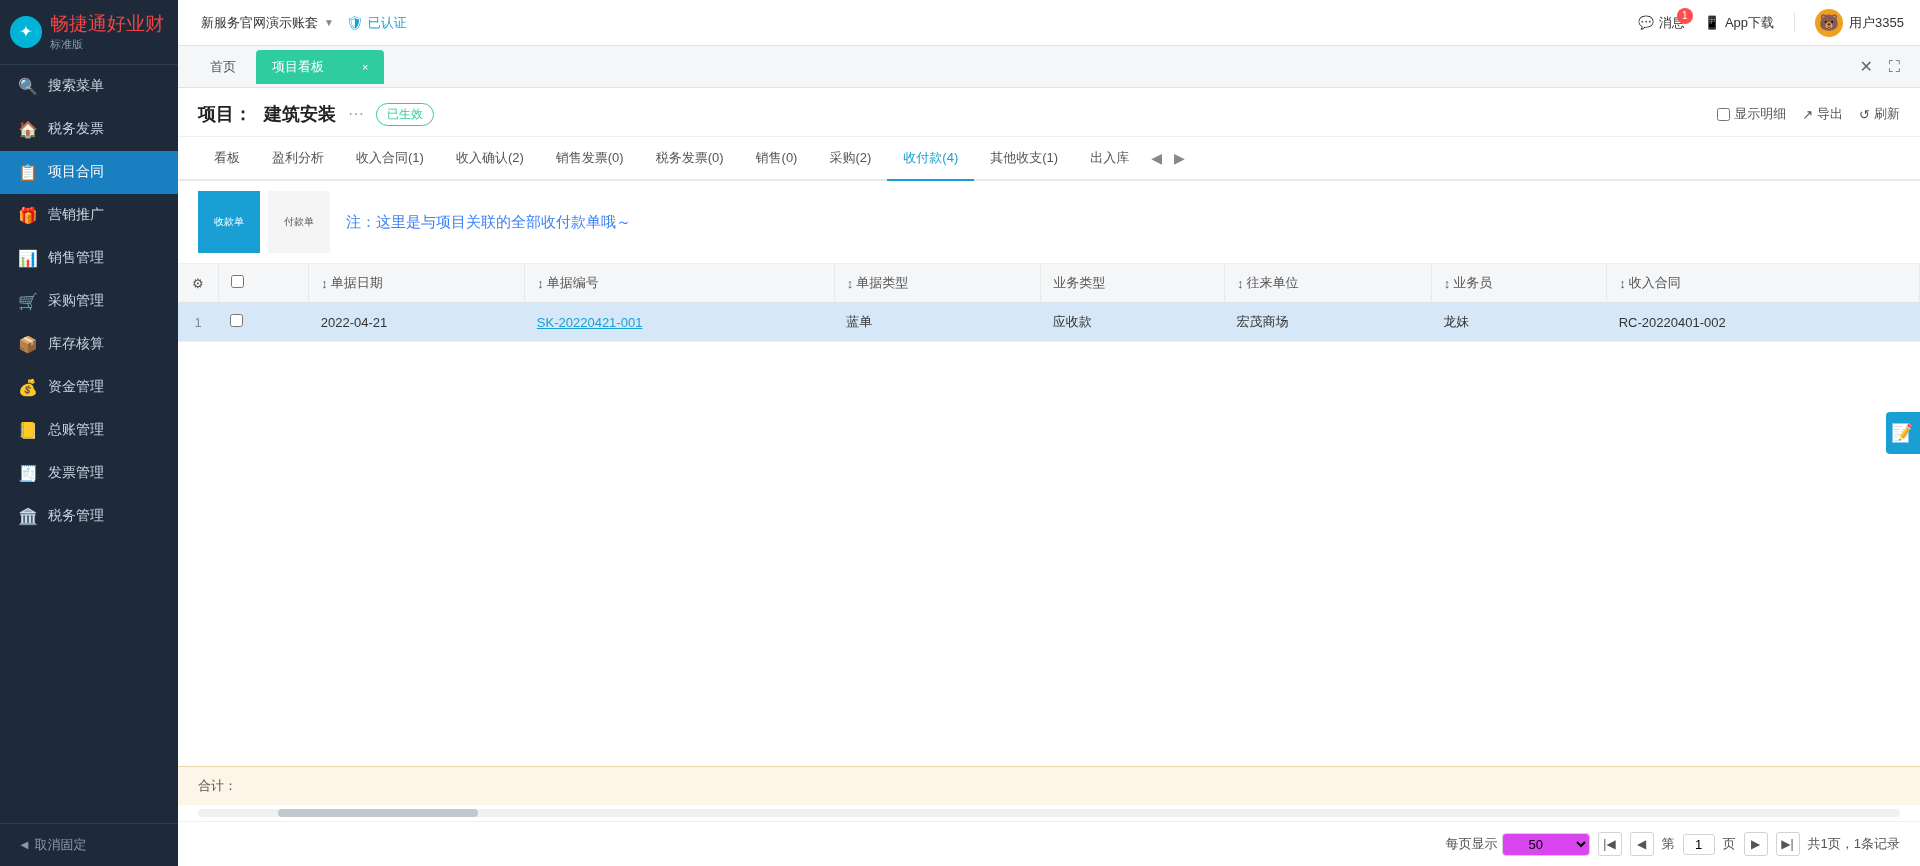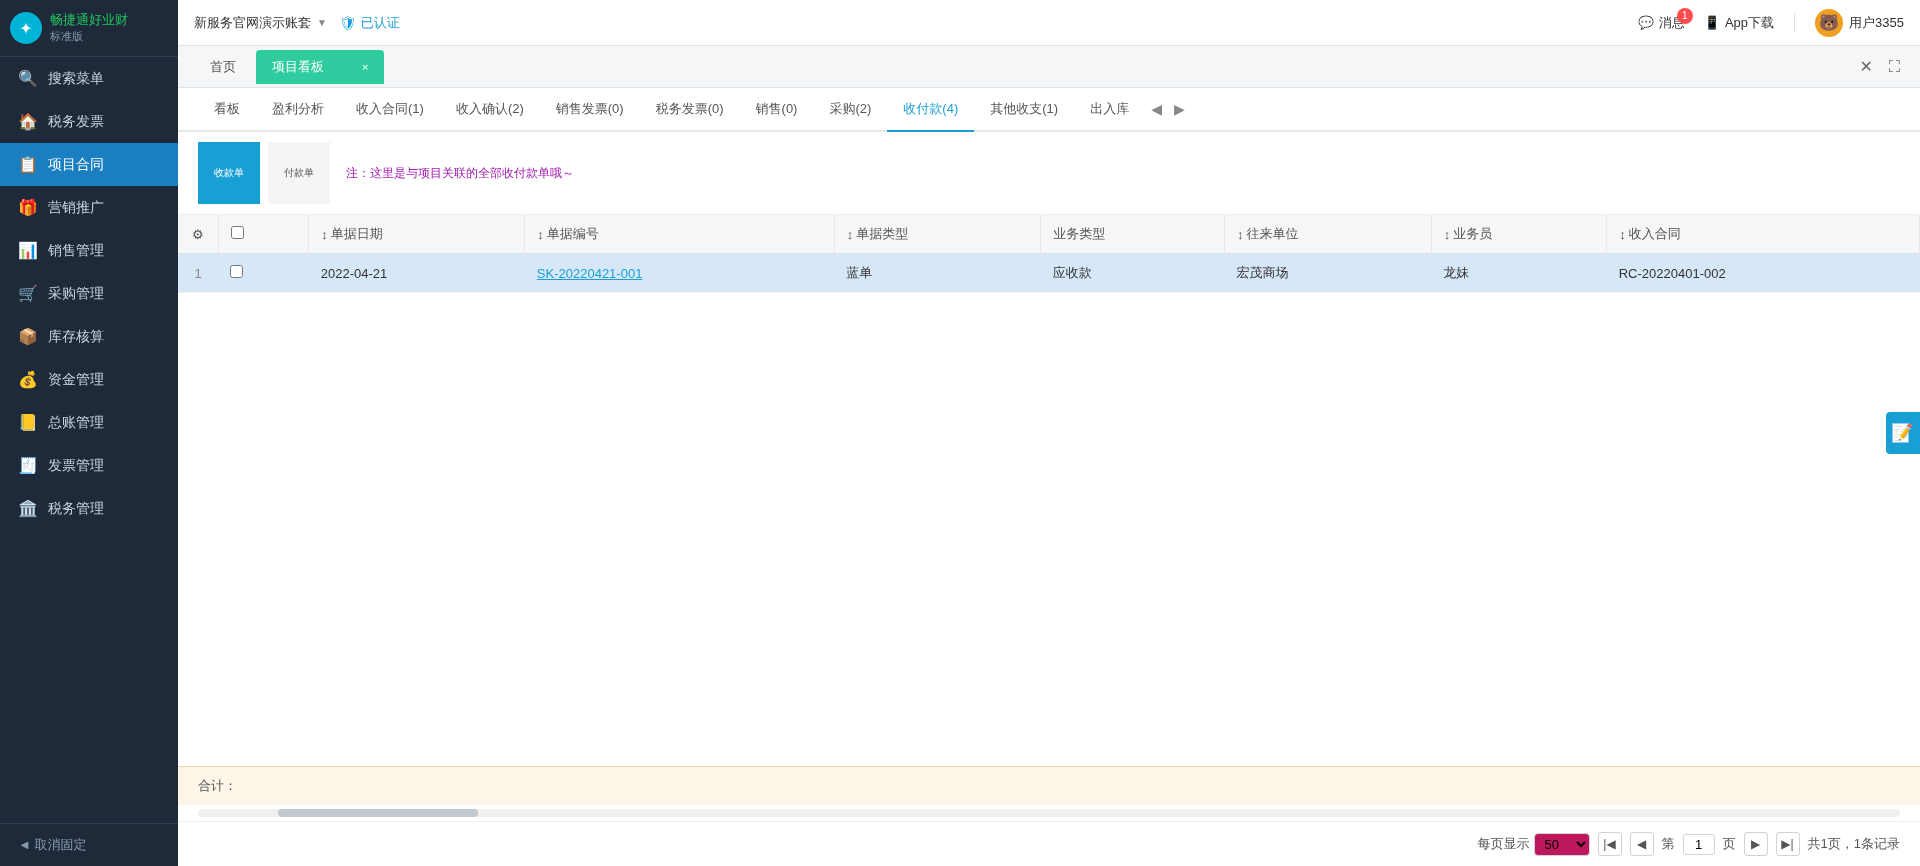--- a/index.html
+++ b/index.html
@@ -22,21 +22,21 @@
       gap: 8px;
       border-bottom: 1px solid #2d3d50;
     }
     .sidebar-logo-icon {
       width: 32px; height: 32px;
       background: #00b4d8;
       border-radius: 50%;
       display: flex; align-items: center; justify-content: center;
       color: white; font-size: 16px;
     }
-    .sidebar-logo-text { font-size: 13px; color: #22c55e; line-height: 1.3; }
+    .sidebar-logo-text { font-size: 19px; color: #ef4444; line-height: 1.3; }
     .sidebar-version { font-size: 11px; color: #8899aa; }
     .sidebar-scroll { flex: 1; overflow-y: auto; overflow-x: hidden; }
     .sidebar-scroll::-webkit-scrollbar { width: 4px; }
     .sidebar-scroll::-webkit-scrollbar-thumb { background: #3a4d5e; }
     .sidebar-item {
       display: flex; align-items: center; gap: 10px;
       padding: 12px 18px;
       cursor: pointer;
       color: #c8d4e0;
       font-size: 14px;
@@ -69,20 +69,21 @@
       display: flex;
       align-items: center;
       padding: 0 16px;
       height: 46px;
       gap: 12px;
     }
     .topbar-account {
       display: flex; align-items: center; gap: 6px;
       font-size: 13px; color: #333;
       cursor: pointer;
+      margin-left: 7px;
     }
     .topbar-account-arrow { color: #888; font-size: 10px; }
     .topbar-certified {
       display: flex; align-items: center; gap: 4px;
       color: #1a9fd4; font-size: 13px;
     }
     .topbar-certified-icon { color: #1a9fd4; font-size: 14px; }
     .topbar-right {
       margin-left: auto;
       display: flex; align-items: center; gap: 20px;
@@ -223,22 +224,22 @@
     }
     .sub-tab-btn.active {
       background: #1a9fd4;
       color: #fff;
     }
     .sub-tab-btn.inactive {
       background: #f5f5f5;
       color: #555;
     }
     .sub-tab-note {
-      color: #a21caf;
-      font-size: 12px;
+      color: #3b82f6;
+      font-size: 15px;
       margin-left: 8px;
     }
 
     
     .table-area {
       flex: 1;
       overflow: auto;
       padding: 0;
     }
     .data-table {
@@ -317,24 +318,24 @@
       font-size: 13px;
       color: #555;
       border-top: 1px solid #f0f0f0;
     }
     .page-size-select {
       display: flex; align-items: center; gap: 4px;
     }
     .page-select {
       border: 1px solid #d0d4da;
       border-radius: 4px;
-      padding: 2px 6px;
-      font-size: 13px;
-      cursor: pointer;
-      background: #be185d;
+      padding: 2px 22px;
+      font-size: 13px;
+      cursor: pointer;
+      background: #d946ef;
     }
     .page-btn {
       width: 24px; height: 24px;
       display: flex; align-items: center; justify-content: center;
       border: 1px solid #d0d4da;
       border-radius: 3px;
       cursor: pointer;
       background: #fff;
       color: #555;
       font-size: 12px;
@@ -463,20 +464,40 @@
       <span class="tab-close">×</span>
     </div>
     <div class="tabs-right">
       <button class="tabs-right-btn">✕</button>
       <button class="tabs-right-btn">⛶</button>
     </div>
   </div>
 
   <div class="content">
 
+    <div class="project-header">
+      <span style="font-size:18px;font-weight:bold;color:#222;">项目：</span>
+      <span class="project-title">建筑安装</span>
+      <span class="project-more">···</span>
+      <span class="project-status">已生效</span>
+      <div class="project-header-right">
+        <label class="project-action">
+          <input type="checkbox" style="">
+          <span>显示明细</span>
+        </label>
+        <div class="project-action">
+          <span>↗</span>
+          <span>导出</span>
+        </div>
+        <div class="project-action">
+          <span>↺</span>
+          <span>刷新</span>
+        </div>
+      </div>
+    </div>
 
     <div class="sub-nav">
       <div class="sub-nav-item">
         <span>看板</span>
       </div>
       <div class="sub-nav-item">
         <span>盈利分析</span>
       </div>
       <div class="sub-nav-item">
         <span>收入合同(1)</span>

